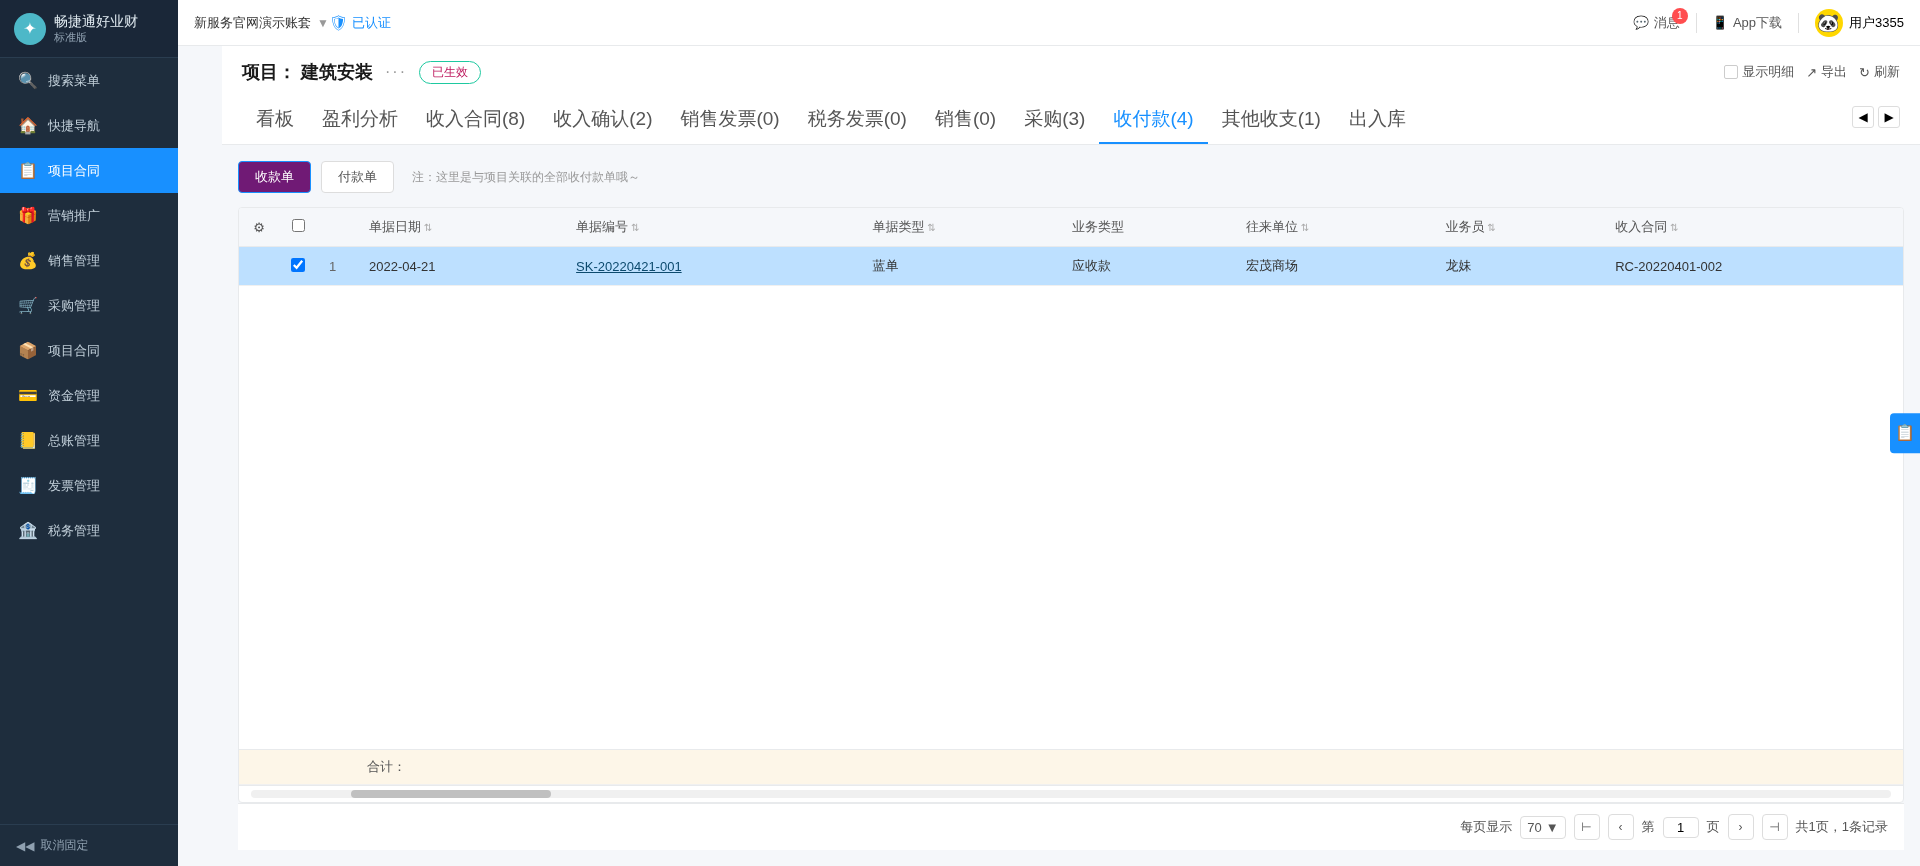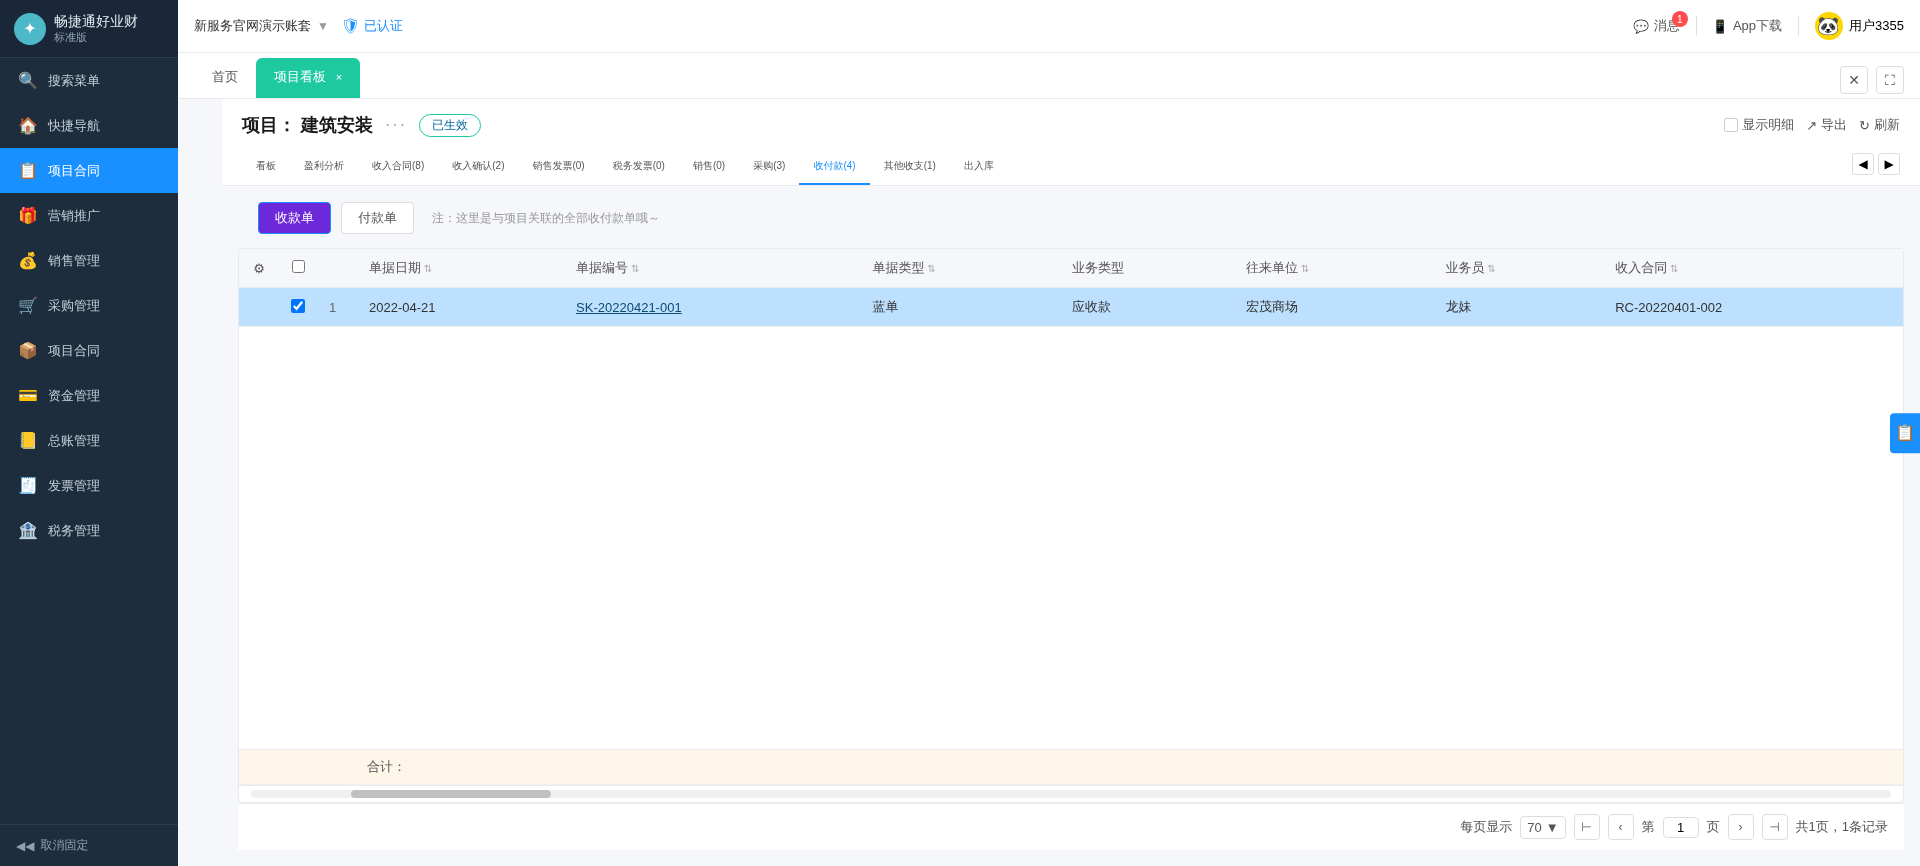--- a/index.html
+++ b/index.html
@@ -49,25 +49,25 @@
       border-top: 1px solid #2a3d50;
       color: #8fa0b0; font-size: 12px;
       cursor: pointer; display: flex; align-items: center; gap: 6px;
     }
 
     
     .main { flex: 1; display: flex; flex-direction: column; overflow: hidden; }
 
     
     .topbar {
-      height: 53px; background: white;
+      height: 46px; background: white;
       display: flex; align-items: center;
       padding: 12px 16px;
       border-bottom: 1px solid #e8eaec;
-      gap: 12px;
+      gap: 0;
     }
     .topbar-account {
       display: flex; align-items: center; gap: 6px;
       font-size: 13px; color: #333; cursor: pointer;
     }
     .topbar-account-arrow { color: #999; font-size: 12px; }
     .topbar-verified {
       display: flex; align-items: center; gap: 4px;
       color: #1890ff; font-size: 13px;
     }
@@ -127,59 +127,59 @@
       padding: 14px 20px 0 20px;
       border-bottom: 1px solid #e8eaec;
     }
     .project-title-row {
       display: flex; align-items: center; gap: 12px;
       padding-bottom: 12px;
     }
     .project-label { font-size: 18px; font-weight: bold; color: #1a1a1a; }
     .project-more { color: #999; cursor: pointer; font-size: 16px; letter-spacing: 2px; }
     .project-status {
-      border: 1px solid #1ec9a0; color: #0369a1;
+      border: 1px solid #1ec9a0; color: #be185d;
       padding: 2px 12px; border-radius: 12px; font-size: 12px;
     }
     .project-title-spacer { flex: 1; }
     .project-actions { display: flex; align-items: center; gap: 12px; }
     .project-action-item {
       display: flex; align-items: center; gap: 4px;
       font-size: 13px; color: #555; cursor: pointer;
     }
     .project-action-checkbox { width: 14px; height: 14px; border: 1px solid #ccc; border-radius: 2px; }
 
     
     .sub-tabs {
       display: flex; align-items: center;
       gap: 0; overflow-x: auto;
     }
     .sub-tab {
       padding: 10px 14px; cursor: pointer;
-      font-size: 10px; color: #555;
+      font-size: 19px; color: #555;
       border-bottom: 2px solid transparent;
       white-space: nowrap;
     }
     .sub-tab.active { color: #1890ff; border-bottom: 2px solid #1890ff; }
 
     
     .body-content { flex: 1; overflow: hidden; display: flex; flex-direction: column; padding: 16px; }
 
     
     .filter-row {
       display: flex; align-items: center; gap: 10px;
       margin-bottom: 14px;
     }
     .filter-btn {
       padding: 6px 16px; border-radius: 4px;
       border: 1px solid #ddd; cursor: pointer;
       font-size: 13px; background: white; color: #555;
     }
     .filter-btn.active {
-      background: #6d28d9; color: white; border-color: #1890ff; margin-left: 20px;
+      background: #701a75; color: white; border-color: #1890ff;
     }
     .filter-note { color: #999; font-size: 12px; margin-left: 8px; }
 
     
     .table-container { flex: 1; overflow: hidden; background: white; border: 1px solid #e8eaec; border-radius: 4px; display: flex; flex-direction: column; }
     .table-wrapper { flex: 1; overflow: auto; }
     table { width: 100%; border-collapse: collapse; min-width: 900px; }
     thead tr { background: #f5f7fa; }
     thead th {
       padding: 10px 12px; text-align: left;
@@ -331,34 +331,20 @@
         <span>App下载</span>
       </div>
       <div class="topbar-divider"></div>
       <div class="topbar-user">
         <div class="topbar-avatar">🐼</div>
         <span>用户3355</span>
       </div>
     </div>
   </div>
 
-  <div class="tabbar">
-    <div class="tab-item">
-      <span>首页</span>
-    </div>
-    <div class="tab-item active">
-      <span>项目看板</span>
-      <span class="tab-close">×</span>
-    </div>
-    <div class="tabbar-spacer"></div>
-    <div class="tabbar-controls">
-      <div class="tabbar-ctrl-btn">✕</div>
-      <div class="tabbar-ctrl-btn">⛶</div>
-    </div>
-  </div>
 
   <div class="content">
 
     <div class="project-header">
       <div class="project-title-row">
         <span class="project-label">
           <span>项目：</span>
           <span>建筑安装</span>
         </span>
         <span class="project-more">···</span>

